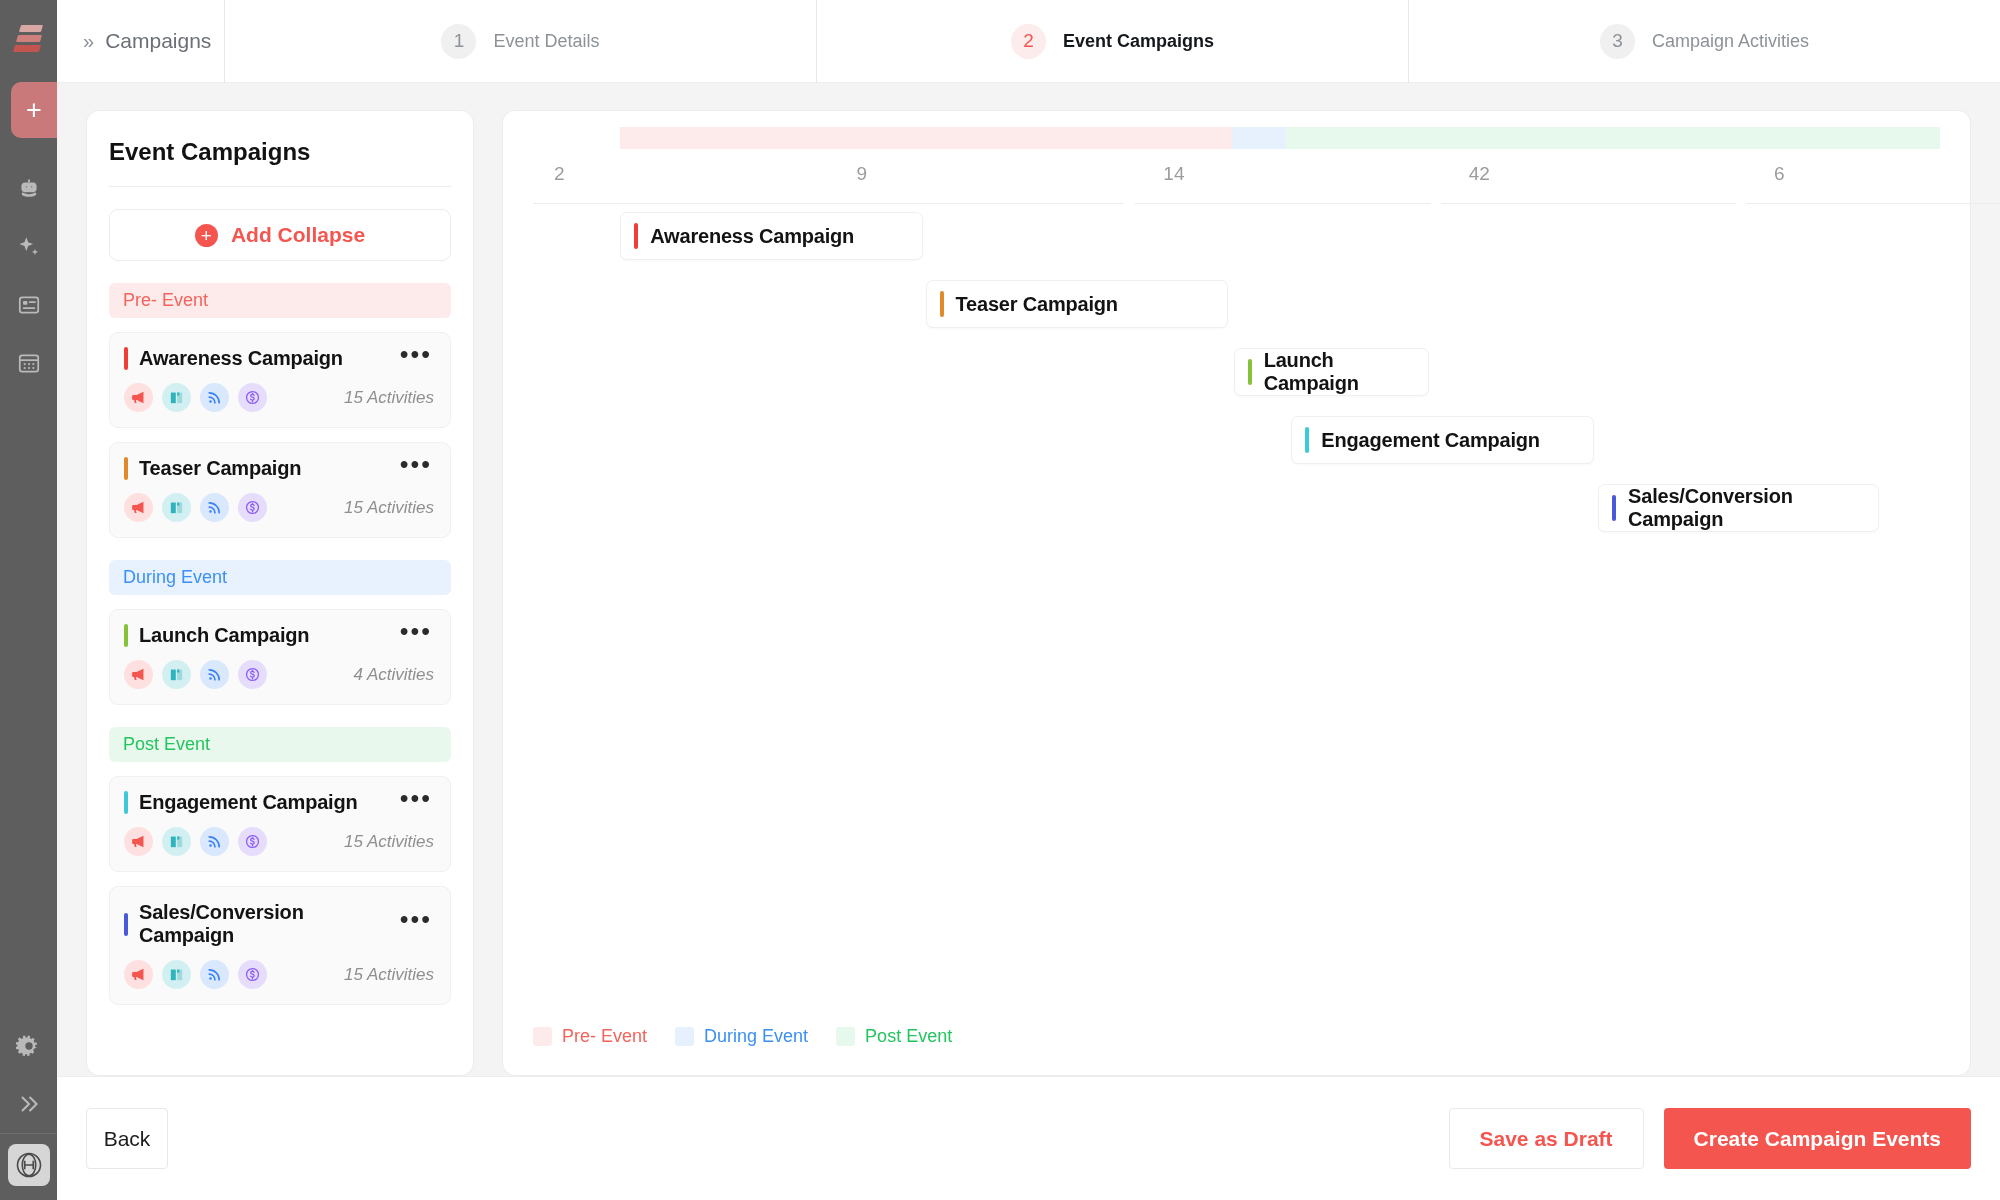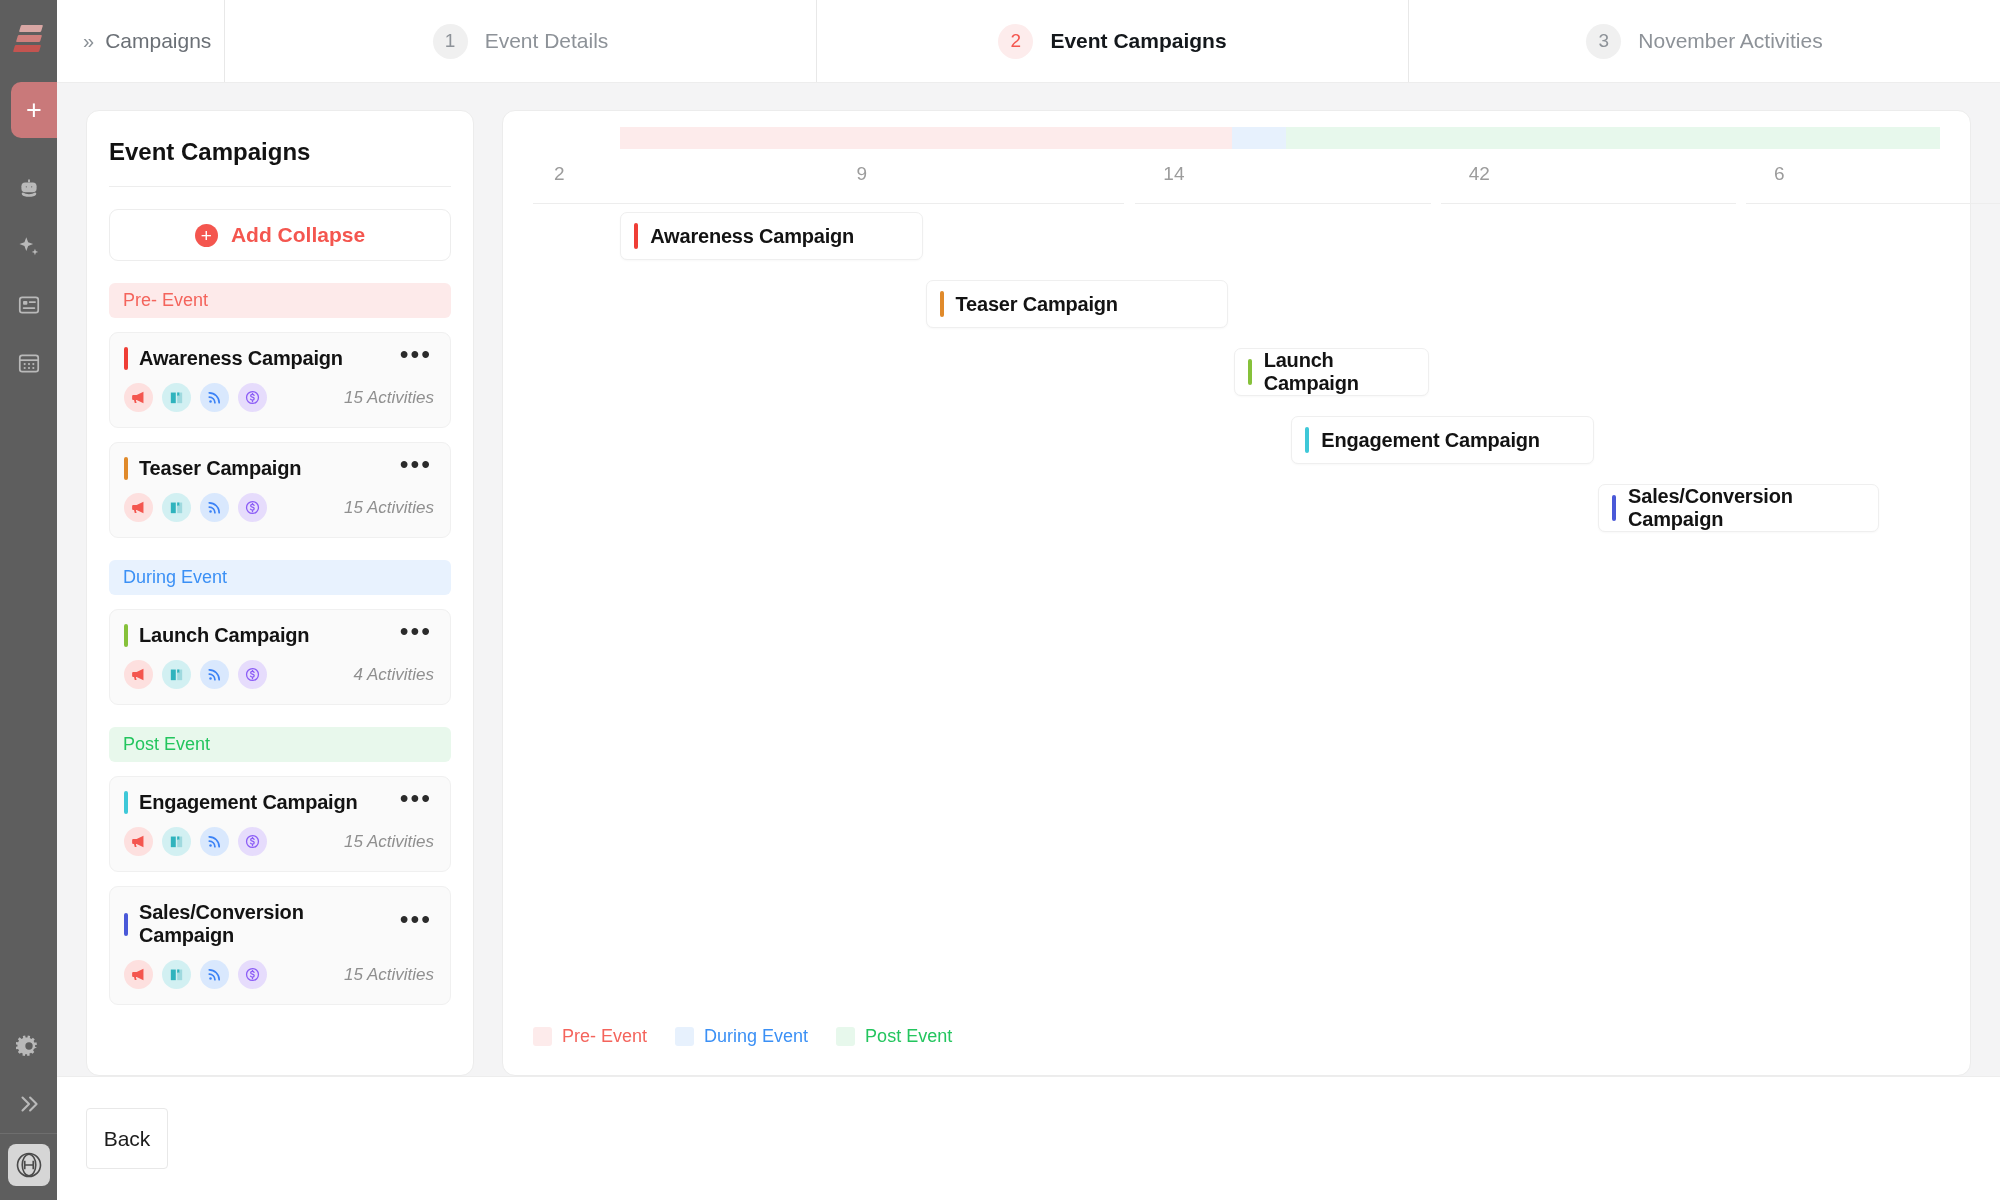--- a/index.html
+++ b/index.html
@@ -59,21 +59,21 @@
   .step {
     flex: 1 1 0; display: flex; align-items: center; justify-content: center; gap: 17px;
     border-right: 1px solid #e8e8e8;
   }
   .step:last-child { border-right: none; }
   .step-num {
     width: 35px; height: 35px; border-radius: 50%; background: #f0f0f0;
     display: flex; align-items: center; justify-content: center;
     font-size: 19px; color: #8d9298;
   }
-  .step-label { font-size: 21px; color: #8d9298; }
+  .step-label { font-size: 18px; color: #8d9298; }
   .step.active .step-num { background: #fdecec; color: #f4564f; }
   .step.active .step-label { color: #14181c; font-weight: bold; }
 
   
   .body { flex: 1 1 auto; display: flex; gap: 28px; padding: 27px 29px 0 29px; min-height: 0; }
 
   
   .panel {
     width: 388px; flex: 0 0 388px; background: #fff; border: 1px solid #ececec;
     border-radius: 13px; padding: 25px 22px; height: 966px;
@@ -247,21 +247,21 @@
       <div class="step">
         <span class="step-num">1</span>
         <span class="step-label">Event Details</span>
       </div>
       <div class="step active">
         <span class="step-num">2</span>
         <span class="step-label">Event Campaigns</span>
       </div>
       <div class="step">
         <span class="step-num">3</span>
-        <span class="step-label">November Activities</span>
+        <span class="step-label">Campaign Activities</span>
       </div>
     </div>
 
     <div class="body">
 
       <div class="panel">
         <div class="panel-title">Event Campaigns</div>
         <div class="panel-rule"></div>
         <div class="add-btn">
           <span class="plus-ico">+</span>
@@ -528,15 +528,19 @@
             <div class="leg">
               <span class="swatch" style="background:#e7f8ec"></span>
               <span style="color:#23c55e">Post Event</span>
             </div>
           </div>
       </div>
     </div>
 
     <div class="footer">
       <div class="btn btn-back">Back</div>
+      <div class="foot-right">
+        <div class="btn btn-draft">Save as Draft</div>
+        <div class="btn btn-create">Create Campaign Events</div>
+      </div>
     </div>
   </div>
 </div>
 
 </body></html>

